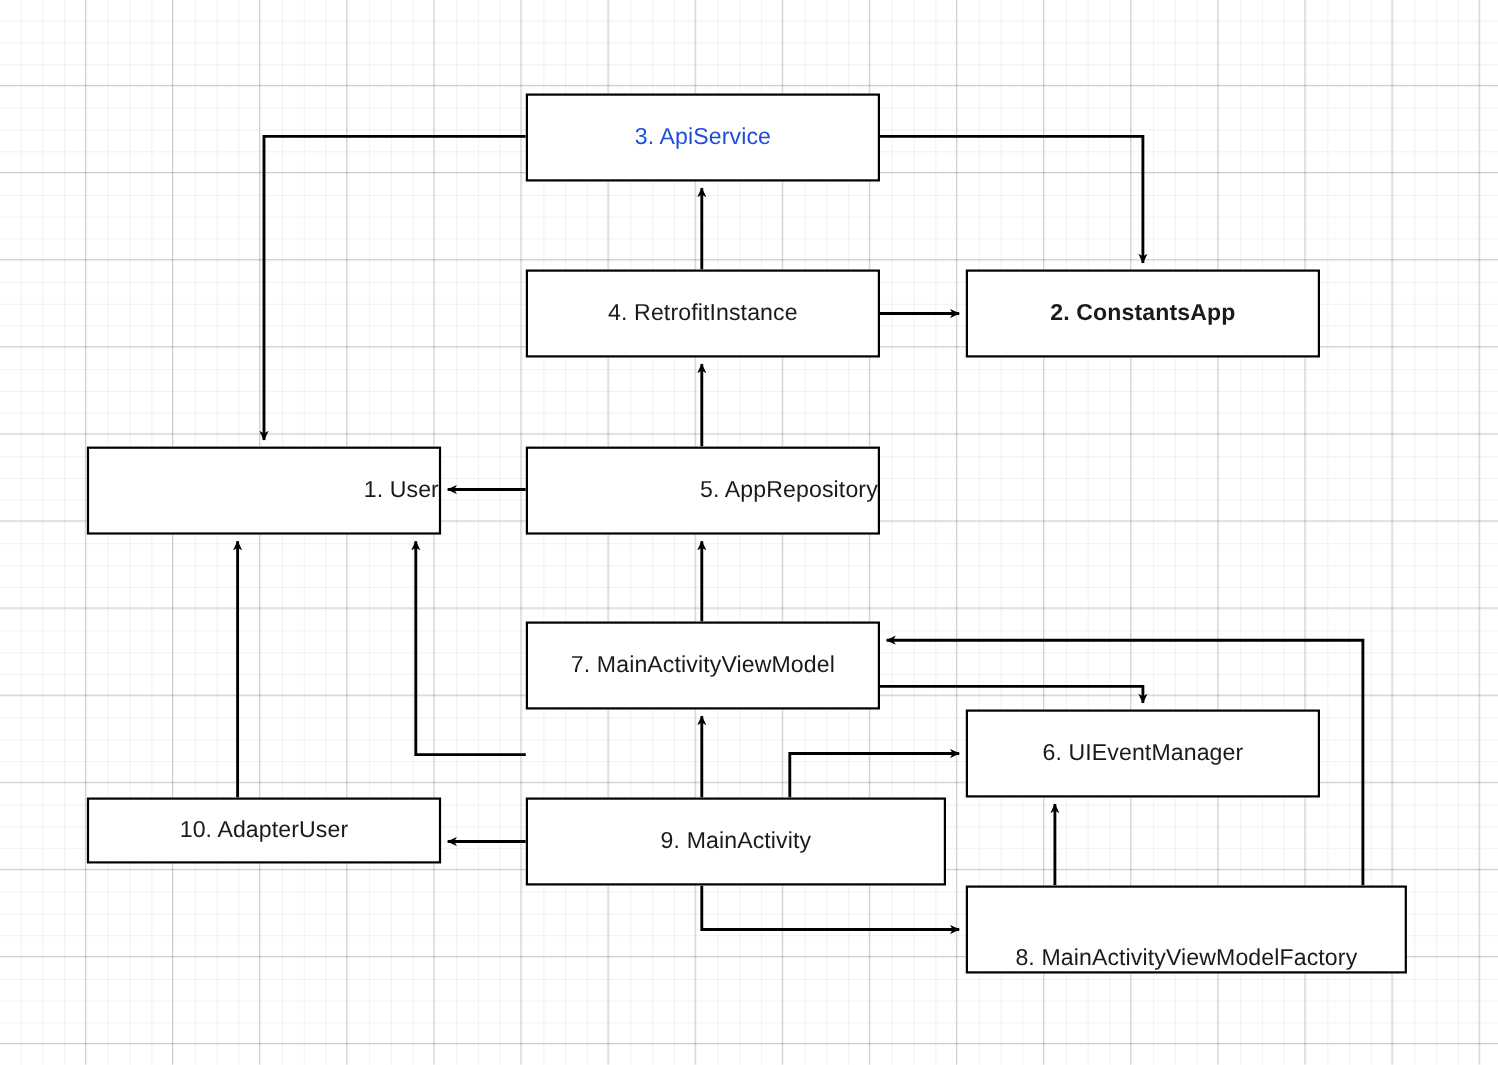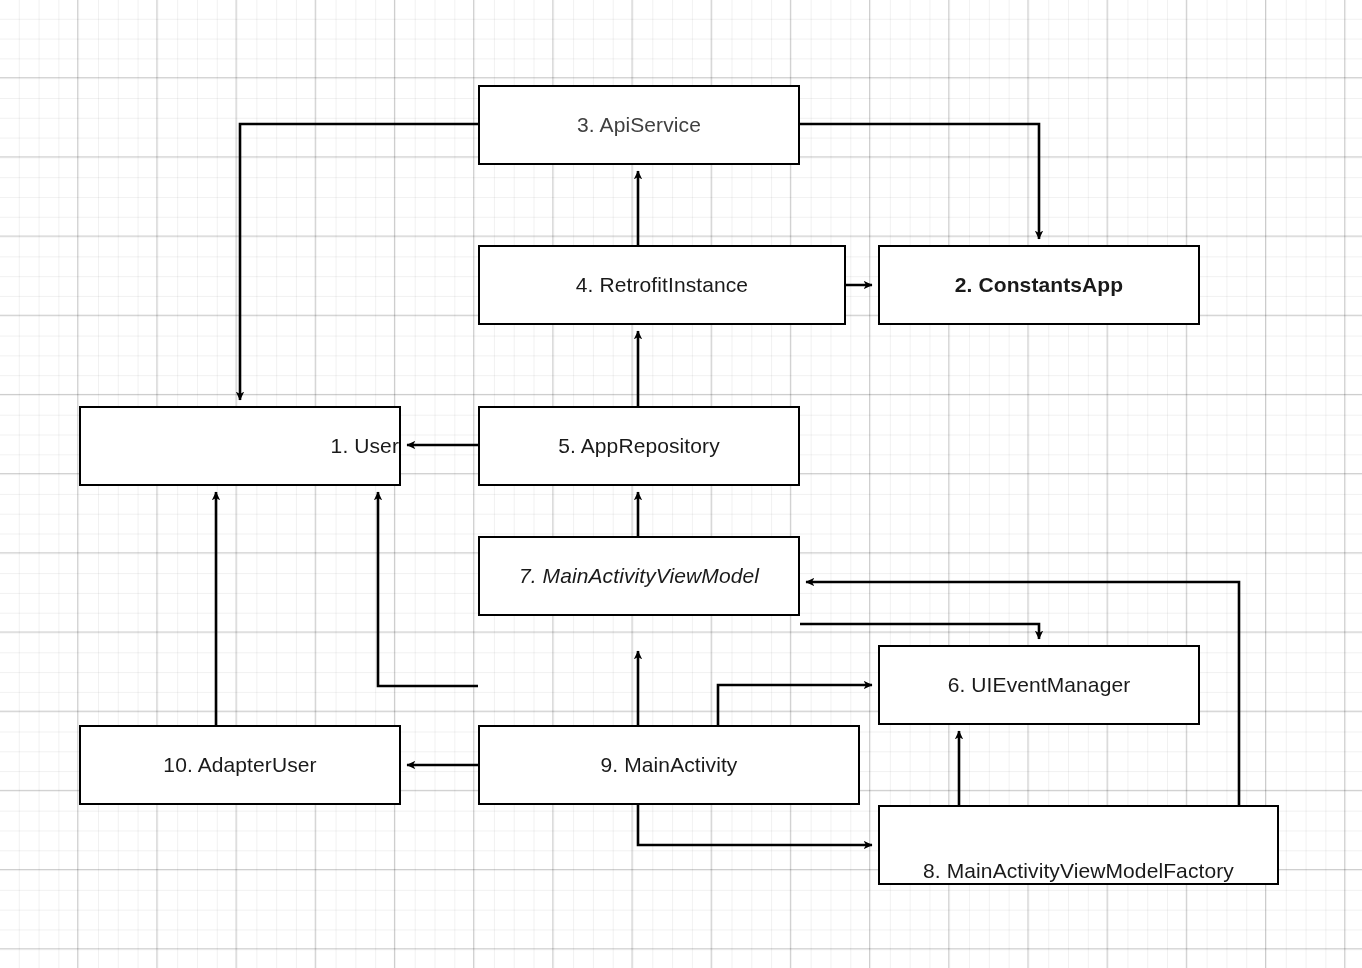--- a/index.html
+++ b/index.html
@@ -78,38 +78,38 @@
         <polyline points="216,725 216,492" fill="none" stroke="#000000" stroke-width="2.6" stroke-linecap="butt" stroke-linejoin="miter" marker-end="url(#arrowhead)"></polyline>
       </g>
   </svg>
   <div id="nodes-group">
       <div class="node" style="left: 79px; top: 406px; width: 322px; height: 80px; background: rgb(255, 255, 255); border-color: rgb(0, 0, 0); color: rgb(26, 26, 26); justify-content: flex-end;">
         <span>1. User</span>
       </div>
       <div class="node" style="left: 878px; top: 245px; width: 322px; height: 80px; background: rgb(255, 255, 255); border-color: rgb(0, 0, 0); color: rgb(26, 26, 26); font-weight: bold;">
         <span>2. ConstantsApp</span>
       </div>
-      <div class="node" style="left: 478px; top: 85px; width: 322px; height: 80px; background: rgb(255, 255, 255); border-color: rgb(0, 0, 0); color: #404040;">
+      <div class="node" style="left: 478px; top: 85px; width: 322px; height: 80px; background: rgb(255, 255, 255); border-color: rgb(0, 0, 0); color: #1d4ed8;">
         <span>3. ApiService</span>
       </div>
-      <div class="node" style="left: 478px; top: 245px; width: 368px; height: 80px; background: rgb(255, 255, 255); border-color: rgb(0, 0, 0); color: rgb(26, 26, 26); text-align: right;">
+      <div class="node" style="left: 478px; top: 245px; width: 322px; height: 80px; background: rgb(255, 255, 255); border-color: rgb(0, 0, 0); color: rgb(26, 26, 26); text-align: right;">
         <span>4. RetrofitInstance</span>
       </div>
-      <div class="node" style="left: 478px; top: 406px; width: 322px; height: 80px; background: rgb(255, 255, 255); border-color: rgb(0, 0, 0); color: rgb(26, 26, 26);">
+      <div class="node" style="left: 478px; top: 406px; width: 322px; height: 80px; background: rgb(255, 255, 255); border-color: rgb(0, 0, 0); color: rgb(26, 26, 26); justify-content: flex-end;">
         <span>5. AppRepository</span>
       </div>
       <div class="node" style="left: 878px; top: 645px; width: 322px; height: 80px; background: rgb(255, 255, 255); border-color: rgb(0, 0, 0); color: rgb(26, 26, 26);">
         <span>6. UIEventManager</span>
       </div>
-      <div class="node" style="left: 478px; top: 536px; width: 322px; height: 80px; background: rgb(255, 255, 255); border-color: rgb(0, 0, 0); color: rgb(26, 26, 26); font-style: italic;">
+      <div class="node" style="left: 478px; top: 565px; width: 322px; height: 80px; background: rgb(255, 255, 255); border-color: rgb(0, 0, 0); color: rgb(26, 26, 26);">
         <span>7. MainActivityViewModel</span>
       </div>
       <div class="node" style="left: 878px; top: 805px; width: 401px; height: 80px; background: rgb(255, 255, 255); border-color: rgb(0, 0, 0); color: rgb(26, 26, 26); align-items: flex-end;">
         <span>8. MainActivityViewModelFactory</span>
       </div>
       <div class="node" style="left: 478px; top: 725px; width: 382px; height: 80px; background: rgb(255, 255, 255); border-color: rgb(0, 0, 0); color: rgb(26, 26, 26);">
         <span>9. MainActivity</span>
       </div>
-      <div class="node" style="left: 79px; top: 725px; width: 322px; height: 80px; background: rgb(255, 255, 255); border-color: rgb(0, 0, 0); color: rgb(26, 26, 26);">
+      <div class="node" style="left: 79px; top: 725px; width: 322px; height: 60px; background: rgb(255, 255, 255); border-color: rgb(0, 0, 0); color: rgb(26, 26, 26);">
         <span>10. AdapterUser</span>
       </div>
     </div>
 </div>
 
 </body></html>

